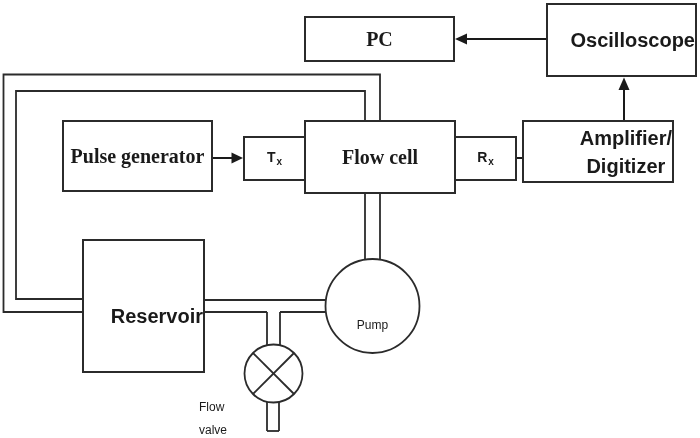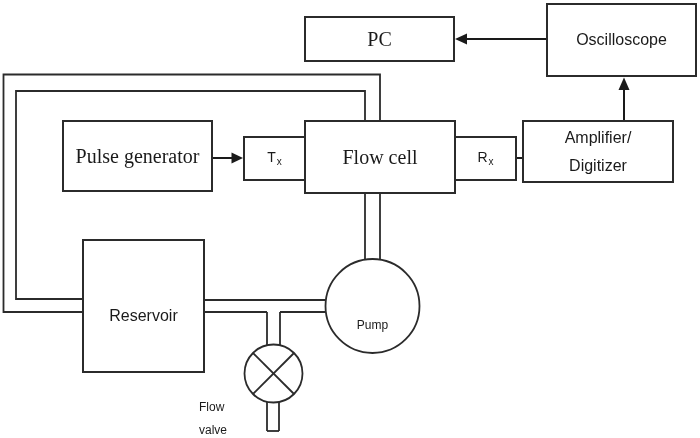--- a/index.html
+++ b/index.html
@@ -6,24 +6,24 @@
   .canvas {
     position:relative; width:700px; height:438px; background:#ffffff;
     font-family:"Liberation Sans", sans-serif; color:#1a1a1a; overflow:hidden;
   }
   .layer { position:absolute; left:0; top:0; width:700px; height:438px; }
   svg.layer { z-index:1; }
   .box {
     position:absolute; z-index:2; box-sizing:border-box;
     background:#ffffff; border:2px solid #2b2b2b;
     display:flex; align-items:center; justify-content:center;
-    text-align:center; line-height:1.2;
+    text-align:center; line-height:1.2;font-weight:bold;
   }
   .serif { font-family:"Liberation Serif", serif; font-size:20px; }
-  .sans16 { font-size:16px; }
+  .sans16 { font-size:20px;justify-content:flex-end; }
   .sans14 { font-size:14px; }
   .subx  { font-size:10px; vertical-align:-3px; margin-left:1px; }
   .floating-label { position:absolute; z-index:3; font-size:12px; }
 
   
   .pc            { left:304px; top:16px;  width:151px; height:46px; }
   .oscilloscope  { left:546px; top:3px;   width:151px; height:74px; }
   .amplifier     { left:522px; top:120px; width:152px; height:63px; line-height:28px; }
   .pulse-gen     { left:62px;  top:120px; width:151px; height:72px; }
   .tx            { left:243px; top:136px; width:63px;  height:45px; }

